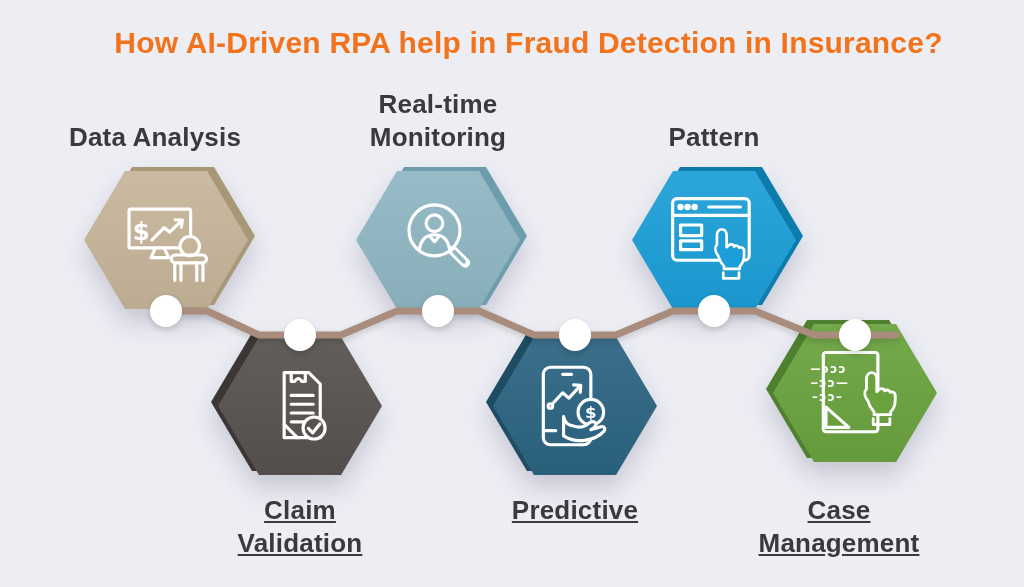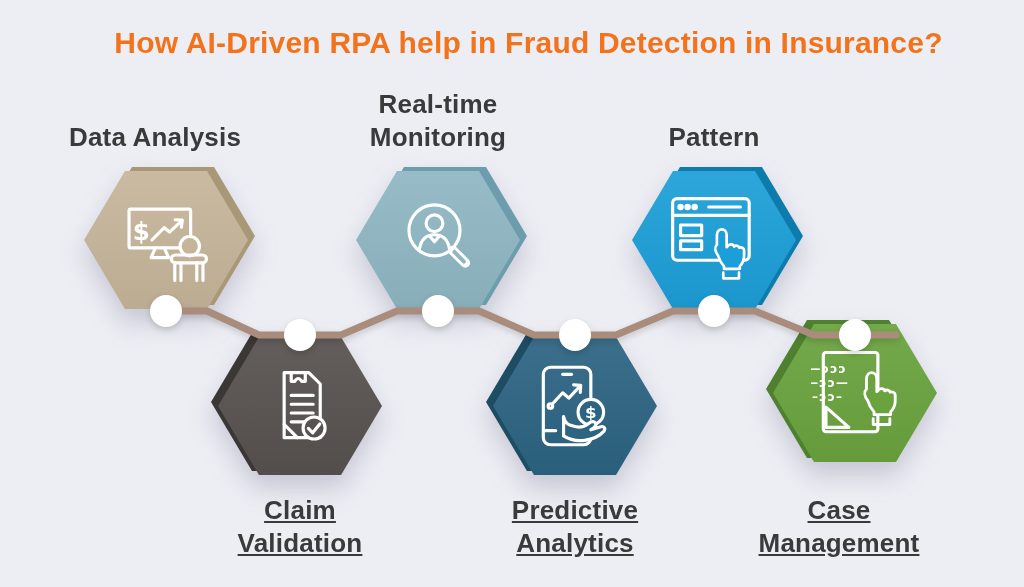--- a/index.html
+++ b/index.html
@@ -130,21 +130,20 @@
         <path d="M48.5,26 L56.5,26.5 L56,34.5"></path>
         <path d="M16,78 H28"></path>
       </g>
       <circle class="solid" cx="68" cy="57" r="14.5"></circle>
       <text x="68" y="64" font-size="19">$</text>
       <path class="solid" d="M37,62 L37,84 C44,88.5 53,90 61,89 C70,87.8 78,84 83,78.5 C85,76 83,72.5 79.5,73.5 L68,77 C73,74.5 75.5,70.5 72.5,68.5 C70.5,67.2 67.8,68 65.5,69.8 C60.5,73.8 54,74.8 48,72.8 L44,71.5 C40.5,70.3 38,66.5 37,62 Z"></path>
     </svg>
   </div>
   <div class="lbl bot" style="left:443px">
     <div class="lbl-line">Predictive</div>
-    <div class="lbl-line">Analytics</div>
   </div>
 
   <div class="lbl top" style="left:582px">
     <div class="lbl-line">Pattern</div>
   </div>
   <div class="hex top" style="left: 632px; top: 171px; --c: #1c9fd8; --s: #0d7cad;">
     <div class="back"></div>
     <div class="face"></div>
     <svg class="icon" viewBox="0 0 100 100">
       <g class="stroke" stroke-width="3.5">

